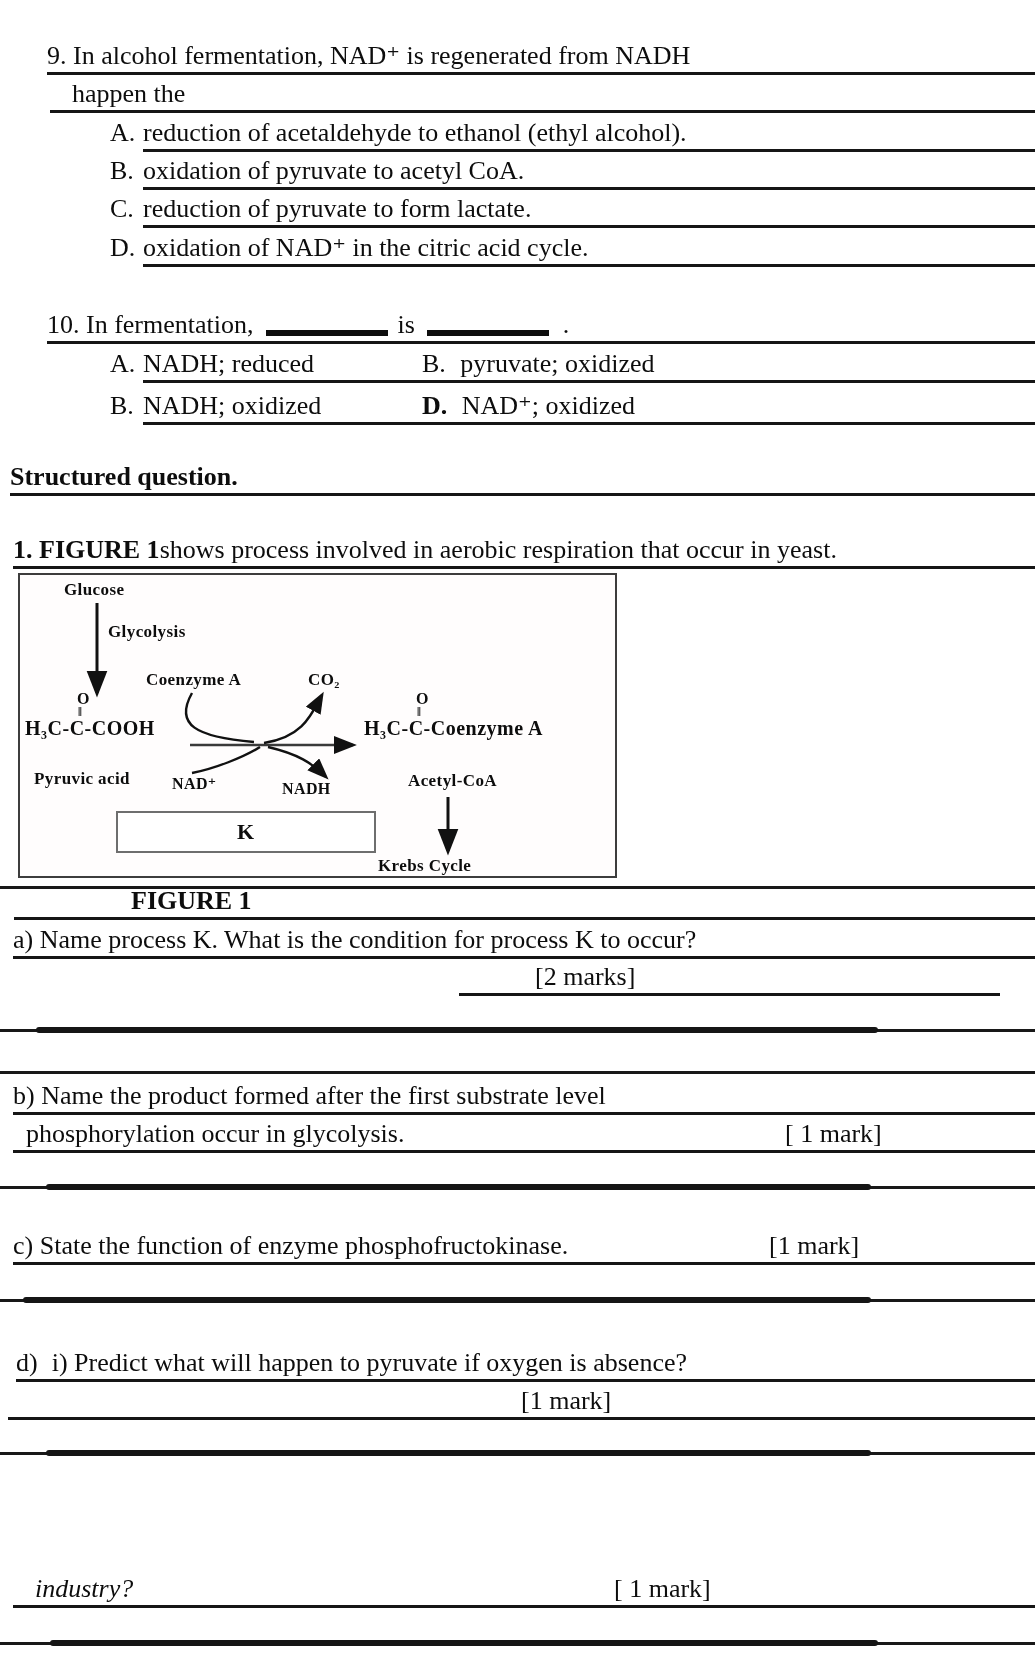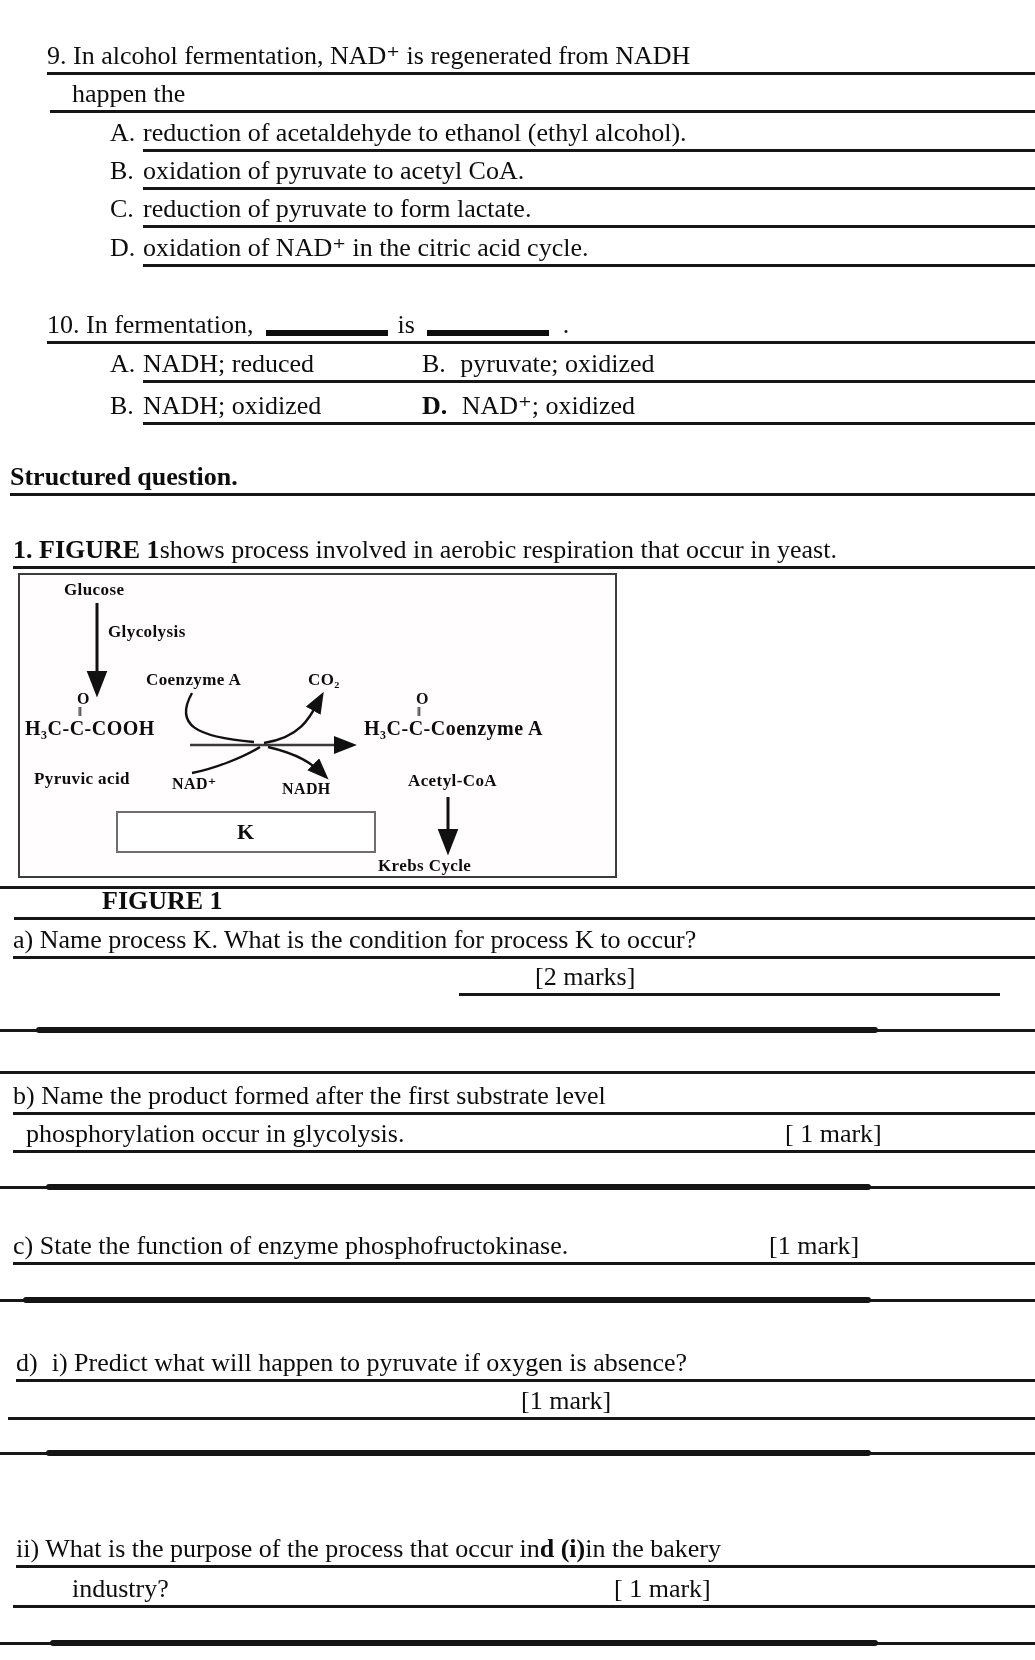--- a/index.html
+++ b/index.html
@@ -136,21 +136,21 @@
     <div class="flab" style="left:388px;top:196px;">Acetyl-CoA</div>
     <div class="kbox">
       <span>K</span>
     </div>
     <div class="flab" style="left:358px;top:281px;">Krebs Cycle</div>
   </div>
 
   <div class="thin" style="top:886px;"></div>
 
   <div class="row" style="top:881px;left:14px;border-bottom-width:3px;">
-    <span class="b" style="margin-left:88px;">FIGURE 1</span>
+    <span class="b" style="margin-left:117px;">FIGURE 1</span>
   </div>
 
   <div class="row" style="top:920px;left:13px;">
     <span>a) Name process K. What is the condition for process K to occur?</span>
   </div>
   <div class="row" style="top:957px;left:459px;right:auto;width:541px;">
     <span style="margin-left:76px;">[2 marks]</span>
   </div>
   <div class="thin" style="top:1029px;"></div>
   <div class="thick" style="top:1027px;left:36px;width:842px;"></div>
@@ -176,25 +176,20 @@
   <div class="row" style="top:1343px;left:16px;">
     <span>d)</span>
     <span style="margin-left:14px;">i) Predict what will happen to pyruvate if oxygen is absence?</span>
   </div>
   <div class="row" style="top:1381px;left:8px;">
     <span style="margin-left:513px;">[1 mark]</span>
   </div>
   <div class="thin" style="top:1452px;"></div>
   <div class="thick" style="top:1450px;left:46px;width:825px;"></div>
 
-  <div class="row" style="top:1529px;left:16px;">
-    <span>ii) What is the purpose of the process that occur in </span>
-      <span class="b">d (i)</span>
-      <span> in the bakery</span>
-  </div>
   <div class="row" style="top:1569px;left:13px;">
-    <span style="margin-left:59px;">industry?</span>
+    <span style="margin-left:22px;font-style:italic;">industry?</span>
     <span class="col2" style="left:601px;">[ 1 mark]</span>
   </div>
   <div class="thin" style="top:1642px;"></div>
   <div class="thick" style="top:1640px;left:50px;width:828px;"></div>
 
 </div>
 
 </body></html>

